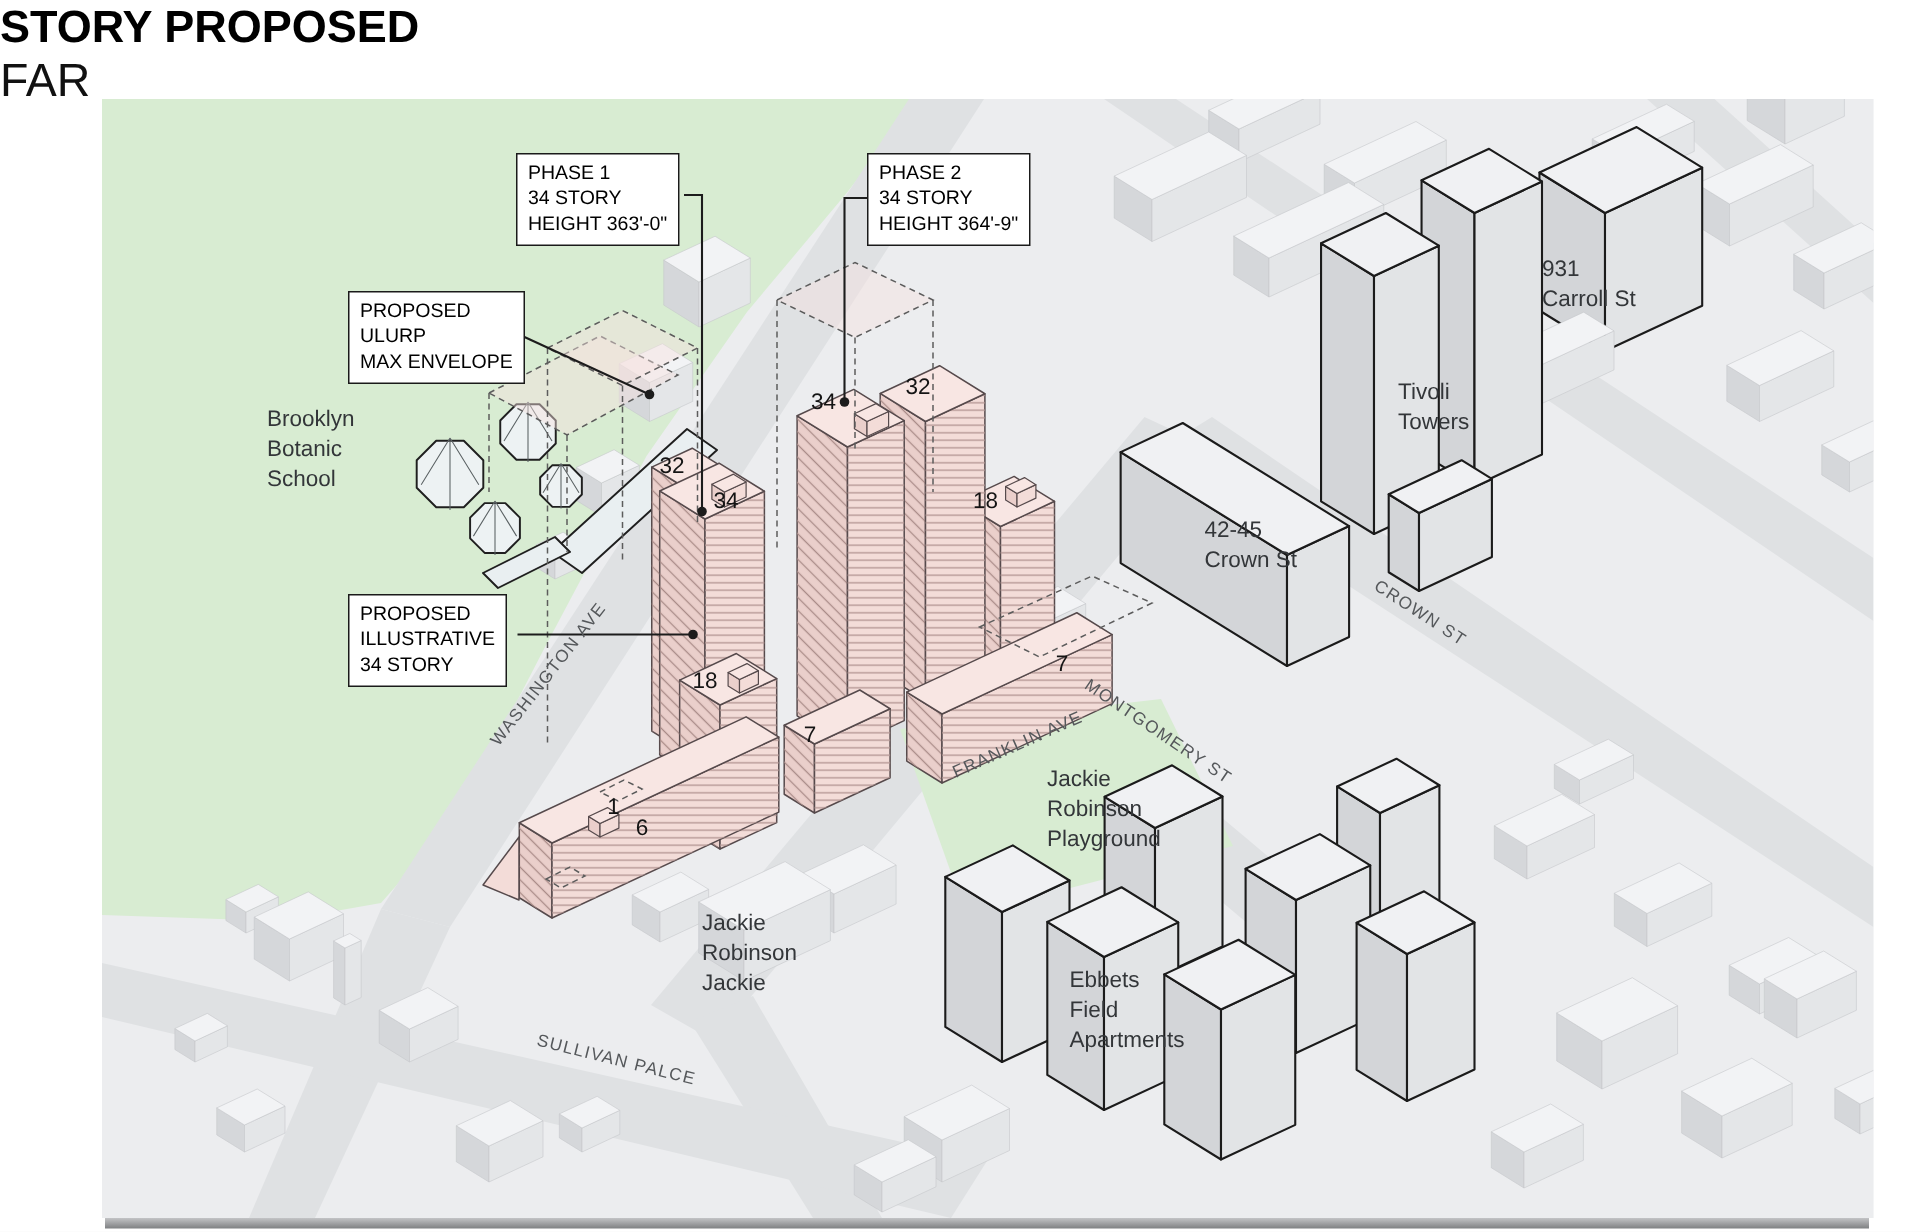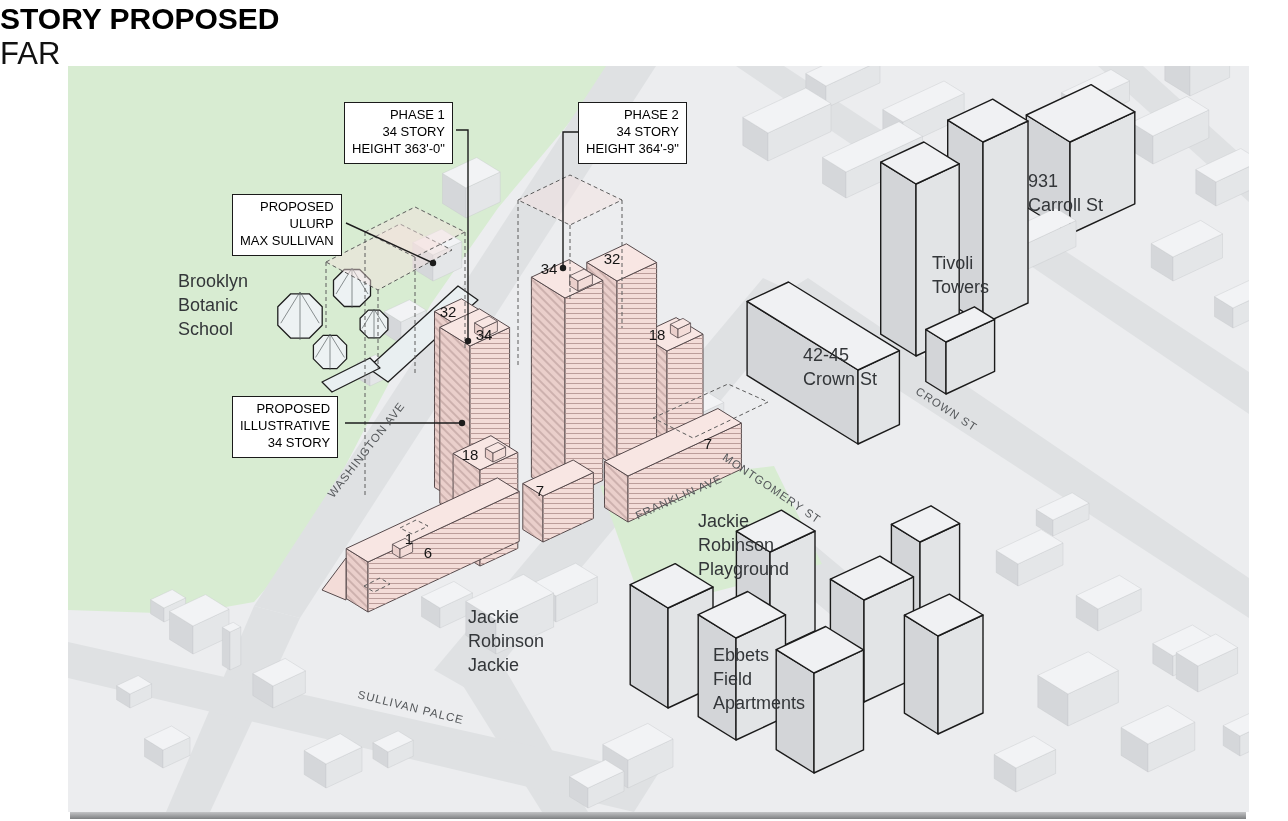--- a/index.html
+++ b/index.html
@@ -2,28 +2,28 @@
 <html><head>
 <meta charset="utf-8">
 <style>
   html,body{margin:0;padding:0;background:#fff;}
   .page{position:relative;width:1288px;height:821px;background:#fff;overflow:hidden;
         font-family:"Liberation Sans",sans-serif;}
   .title1{position:absolute;left:0;top:2px;font-size:30px;font-weight:700;color:#000;white-space:nowrap;}
   .title2{position:absolute;left:0;top:36px;font-size:31px;font-weight:400;color:#111;white-space:nowrap;}
   .map{position:absolute;left:68px;top:66px;width:1181px;height:746px;background:#ecedef;overflow:hidden;}
   .map svg{position:absolute;left:0;top:0;}
-  .alabel{position:absolute;font-size:18px;line-height:1.32;color:#333639;white-space:nowrap;}
+  .alabel{position:absolute;font-size:15px;line-height:1.32;color:#333639;white-space:nowrap;}
   .alabel span{display:block;}
   .slabel{position:absolute;font-size:11.5px;letter-spacing:1px;color:#55585b;white-space:nowrap;
           transform-origin:0 50%;}
   .num{position:absolute;font-size:15px;color:#141414;transform:translate(-50%,-50%);}
   .callout{position:absolute;background:#fff;border:1.6px solid #1a1a1a;padding:4px 7px 5px;
            font-size:13px;line-height:1.3;color:#000;white-space:nowrap;}
-  .callout span{display:block;text-align:right;}
+  .callout span{display:block;}
   .bottom-edge{position:absolute;left:70px;top:812px;width:1176px;height:7px;
                background:linear-gradient(to bottom,#c3c4c6,#7e8082);}
 </style>
 </head>
 <body>
 
 <div class="page">
 
   <div class="title1">STORY PROPOSED</div>
   <div class="title2">FAR</div>
@@ -374,21 +374,21 @@
       <span>HEIGHT 363'-0"</span>
     </div>
     <div class="callout" style="left:510px;top:36px">
       <span>PHASE 2</span>
       <span>34 STORY</span>
       <span>HEIGHT 364'-9"</span>
     </div>
     <div class="callout" style="left:164px;top:128px">
       <span>PROPOSED</span>
       <span>ULURP</span>
-      <span>MAX SULLIVAN</span>
+      <span>MAX ENVELOPE</span>
     </div>
     <div class="callout" style="left:164px;top:330px">
       <span>PROPOSED</span>
       <span>ILLUSTRATIVE</span>
       <span>34 STORY</span>
     </div>
   </div>
 
   <div class="bottom-edge"></div>
 </div>

